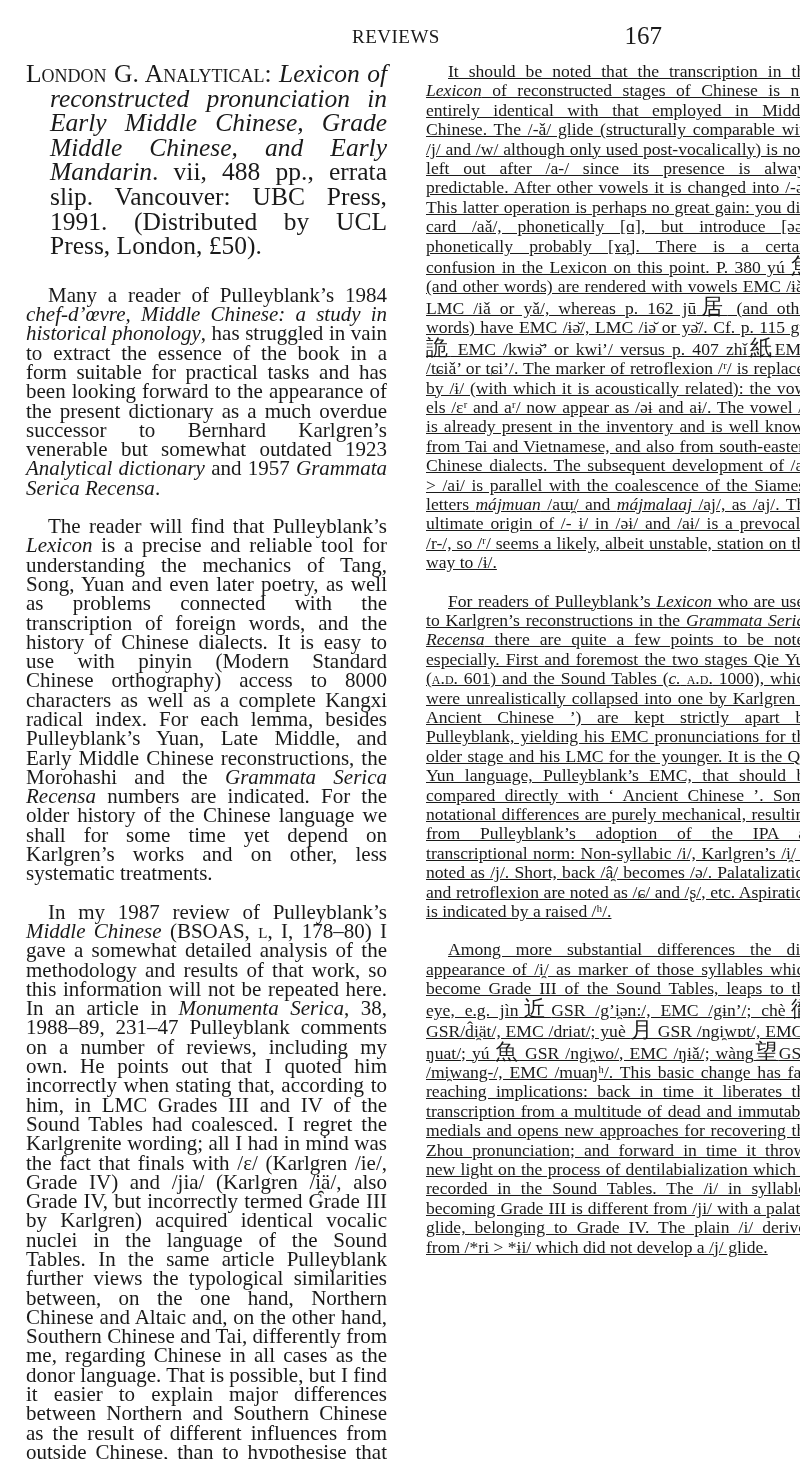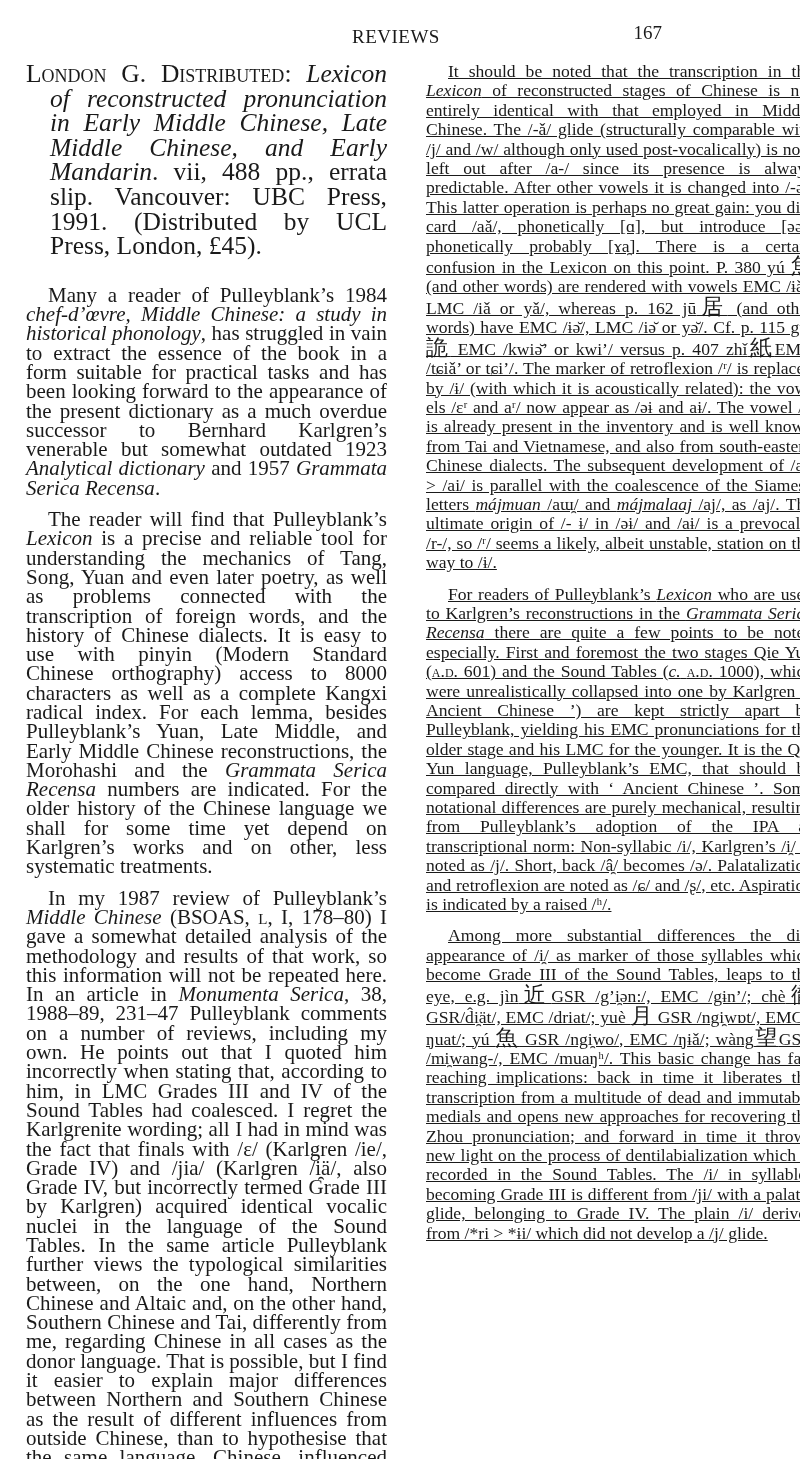--- a/index.html
+++ b/index.html
@@ -1,42 +1,42 @@
 <!DOCTYPE html>
 <html><head>
 <meta charset="utf-8">
 <style>
   html, body { margin: 0; padding: 0; background: #ffffff; }
   body { width: 800px; height: 1459px; overflow: hidden; position: relative;
          font-family: "Liberation Serif", "DejaVu Serif", serif; color: #1a1a1a; }
   .running-head { position: absolute; top: 22px; left: 0; width: 668px; height: 28px; }
   .running-title { position: absolute; left: 352px; top: 4px; font-size: 19px; letter-spacing: 0.5px; }
-  .page-number { position: absolute; right: 6px; top: 0px; font-size: 19px; }
+  .page-number { position: absolute; right: 6px; top: 0px; font-size: 25px; }
   .col { position: absolute; top: 62px; text-align: justify; hyphens: manual; }
   .col-left { left: 26px; width: 361px; }
   .col-right { left: 426px; width: 387px; top: 62px; text-decoration: underline; }
   .title-block { font-size: 25.5px; line-height: 24.6px; padding-left: 24px; text-indent: -24px;
                  text-align: justify; margin: 0 0 27px 0; }
   .sc { font-variant: small-caps; }
   .body-p { font-size: 21px; line-height: 19.3px; margin: 0; text-indent: 22px; }
-  .body-p + .body-p { margin-top: 12px; }
+  .body-p + .body-p { margin-top: 19px; }
   .col-right .body-p { font-size: 17.6px; line-height: 19.4px; }
   i { font-style: italic; }
   .cjk { font-size: 22px; }
 </style>
 </head>
 <body>
 
 <div class="running-head">
   <span class="running-title">REVIEWS</span>
   <span class="page-number">167</span>
 </div>
 
 <div class="col col-left">
-  <p class="title-block"><span class="sc">London G. </span><span class="sc">Distributed</span><span>: </span><i>Lexicon of reconstructed pronunciation in Early Middle Chinese, Late Middle Chinese, and Early Mandarin</i><span>. vii, 488 pp., errata slip. Vancouver: UBC Press, 1991. (Distributed by UCL Press, London, £45).</span></p>
+  <p class="title-block"><span class="sc">London G. </span><span class="sc">Analytical</span><span>: </span><i>Lexicon of reconstructed pronunciation in Early Middle Chinese, Grade Middle Chinese, and Early Mandarin</i><span>. vii, 488 pp., errata slip. Vancouver: UBC Press, 1991. (Distributed by UCL Press, London, £50).</span></p>
 
   <p class="body-p"><span>Many a reader of Pulleyblank’s 1984 </span><i>chef-d’œvre, Middle Chinese: a study in historical phonology</i><span>, has struggled in vain to extract the essence of the book in a form suitable for practical tasks and has been looking forward to the appearance of the present dictionary as a much overdue successor to Bernhard Karlgren’s venerable but somewhat outdated 1923 </span><i>Analytical dictionary</i><span> and 1957 </span><i>Grammata Serica Recensa</i><span>.</span></p>
 
   <p class="body-p"><span>The reader will find that Pulleyblank’s </span><i>Lexicon</i><span> is a precise and reliable tool for understanding the mechanics of Tang, Song, Yuan and even later poetry, as well as prob­lems connected with the transcription of foreign words, and the history of Chinese dialects. It is easy to use with pinyin (Modern Standard Chinese orthography) access to 8000 characters as well as a complete Kangxi radi­cal index. For each lemma, besides Pulleyblank’s Yuan, Late Middle, and Early Middle Chinese reconstructions, the Morohashi and the </span><i>Grammata Serica Recensa</i><span> numbers are indicated. For the older history of the Chinese language we shall for some time yet depend on Karlgren’s works and on other, less systematic treatments.</span></p>
 
   <p class="body-p"><span>In my 1987 review of Pulleyblank’s </span><i>Middle Chinese</i><span> (BSOAS, </span><span class="sc">l</span><span>, I, 178–80) I gave a some­what detailed analysis of the methodology and results of that work, so this information will not be repeated here. In an article in </span><i>Monumenta Serica</i><span>, 38, 1988–89, 231–47 Pulleyblank comments on a number of reviews, including my own. He points out that I quoted him incorrectly when stating that, according to him, in LMC Grades III and IV of the Sound Tables had coalesced. I regret the Karlgrenite wording; all I had in mind was the fact that finals with /ɛ/ (Karlgren /ie/, Grade IV) and /jia/ (Karlgren /i̯ä/, also Grade IV, but incorrectly termed Grade III by Karlgren) acquired identical vocalic nuclei in the language of the Sound Tables. In the same article Pulleyblank further views the typologi­cal similarities between, on the one hand, Northern Chinese and Altaic and, on the other hand, Southern Chinese and Tai, differ­ently from me, regarding Chinese in all cases as the donor language. That is possible, but I find it easier to explain major differences between Northern and Southern Chinese as the result of different influences from outside Chinese, than to hypothesise that the same language, Chinese, influenced Altaic and Tai in two entirely different fashions. And Pulleyblank’s view becomes even more diffi­cult to maintain, given the typological similar­ities between widespread Altaic languages (actually such similarities may be all that con­nects some Altaic languages) in the north, west and east and between a whole range of languages in the south and south-west.</span></p>
 </div>
 
 <div class="col col-right">
   <p class="body-p"><span>It should be noted that the transcription in the </span><i>Lexicon</i><span> of reconstructed stages of Chinese is not entirely identical with that employed in Middle Chinese. The /-ǎ/ glide (structurally comparable with /j/ and /w/ although only used post-vocalically) is now left out after /a-/ since its presence is always predictable. After other vowels it is changed into /-ə̆/. This latter operation is perhaps no great gain: you dis­card /aǎ/, phonetically [ɑ], but introduce [əə̆], phonetically probably [ɤa̯]. There is a certain confusion in the Lexicon on this point. P. 380 yú </span><span class="cjk">魚</span><span> (and other words) are rendered with vowels EMC /ɨǎ/, LMC /iǎ or yǎ/, whereas p. 162 jū</span><span class="cjk">居</span><span> (and other words) have EMC /ɨə̆/, LMC /iə̆ or yə̆/. Cf. p. 115 guǐ </span><span class="cjk">詭</span><span> EMC /kwiə̆’ or kwi’/ versus p. 407 zhǐ</span><span class="cjk">紙</span><span>EMC /tɕiǎ’ or tɕi’/. The marker of retroflexion /ʳ/ is replaced by /ɨ/ (with which it is acoustically related): the vow­els /ɛʳ and aʳ/ now appear as /əɨ and aɨ/. The vowel /ɨ/ is already present in the inventory and is well known from Tai and Vietnamese, and also from south-eastern Chinese dialects. The subsequent development of /aɨ/ &gt; /ai/ is parallel with the coalescence of the Siamese letters </span><i>májmuan</i><span> /aɯ̯/ and </span><i>májmalaaj</i><span> /aj/, as /aj/. The ultimate origin of /- ɨ/ in /əɨ/ and /aɨ/ is a prevocalic /r-/, so /ʳ/ seems a likely, albeit unstable, station on the way to /ɨ/.</span></p>

